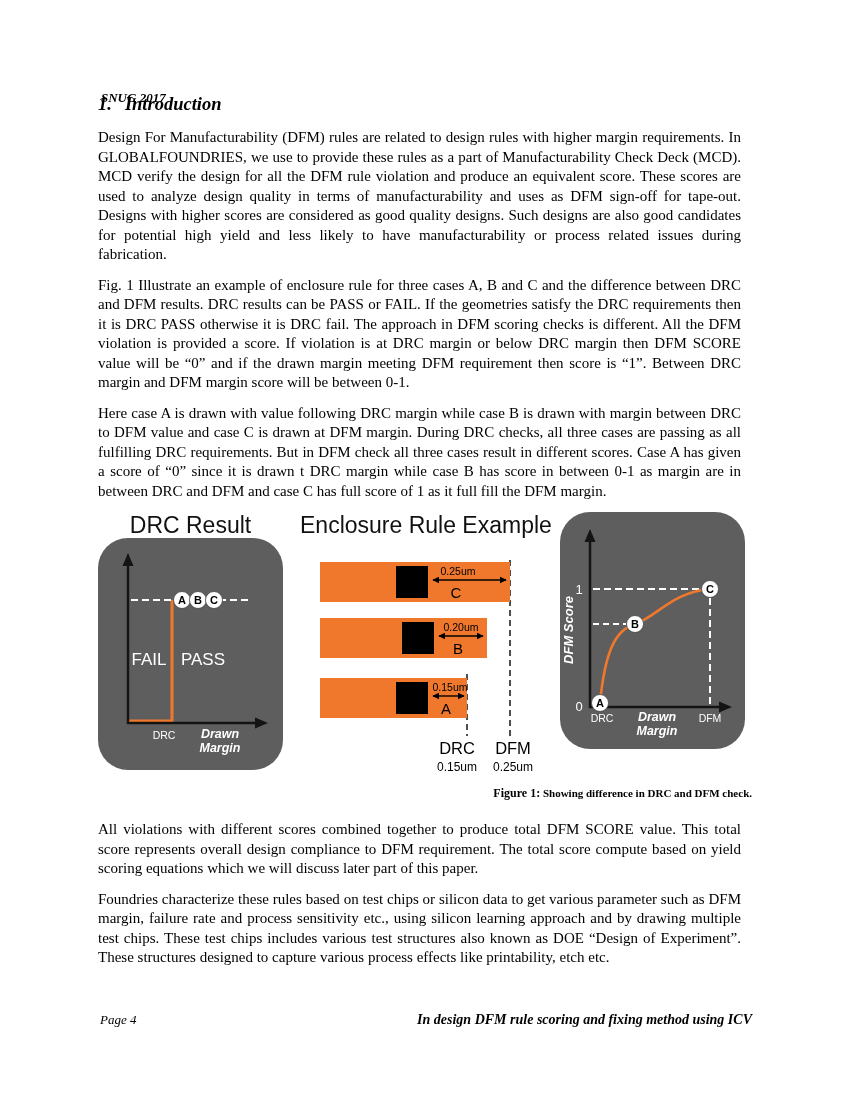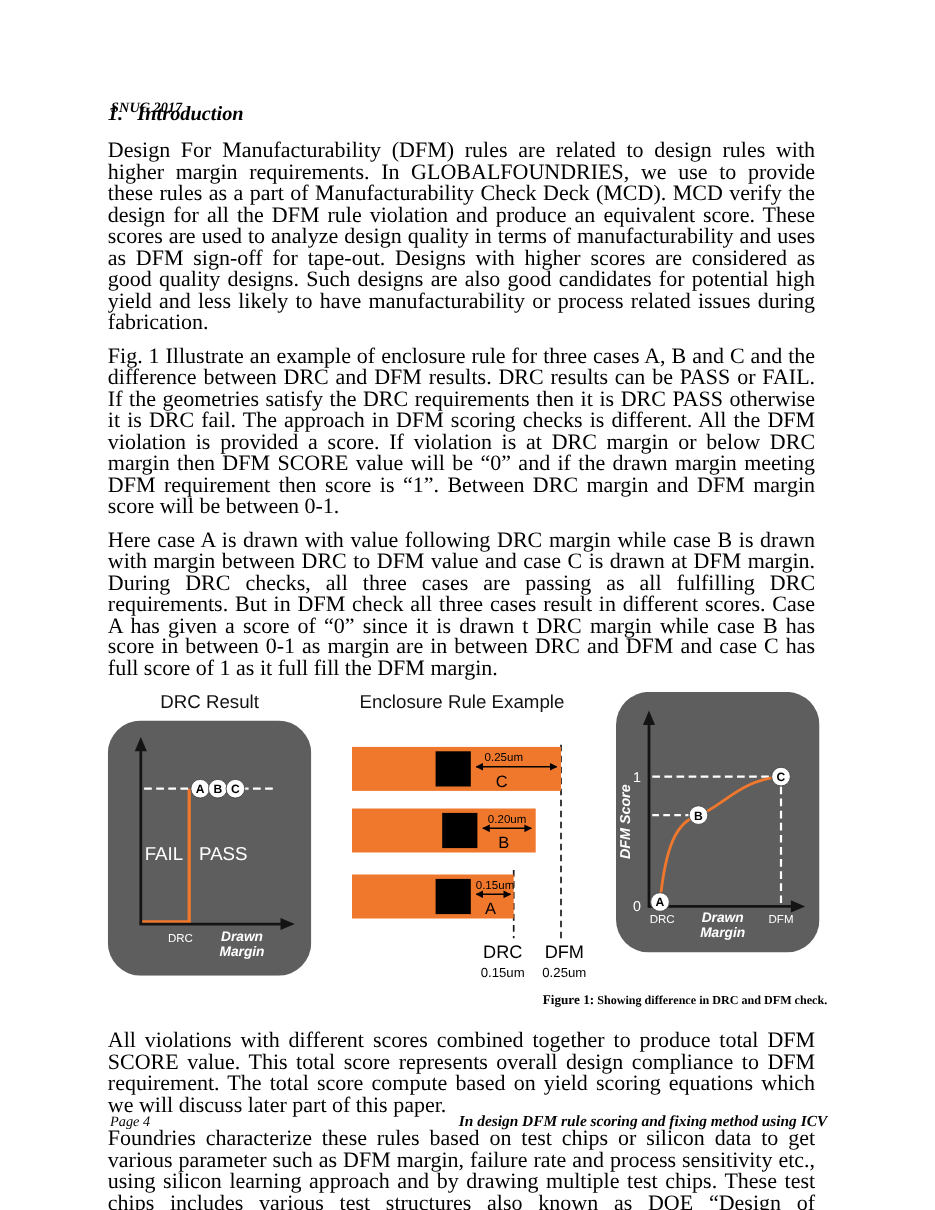--- a/index.html
+++ b/index.html
@@ -27,35 +27,35 @@
     width: 654px;
   }
   .section-heading {
     font-size: 18.5px;
     font-weight: bold;
     margin: 0 0 13px 0;
     font-style: italic;
   }
   .section-heading .num { margin-right: 13px; }
   .content p {
-    font-size: 20px;
+    font-size: 15px;
     line-height: 19.5px;
     text-align: justify;
     margin: 0 11px 11px 0;
   }
   
   .figure {
     position: relative;
     height: 296px;
     margin: 8px 0 12px 0;
   }
   .panel { position: absolute; top: 0; }
   .panel-title {
     font-family: "Liberation Sans", sans-serif;
-    font-size: 17px;
+    font-size: 23px;
     color: #111;
     text-align: center;
     height: 24px;
     margin-bottom: 2px;
     white-space: nowrap;
   }
   .panel-left  { left: 0;   width: 185px; }
   .panel-mid   { left: 202px; width: 240px; }
   .panel-right { left: 462px; width: 185px; }
   svg text { font-family: "Liberation Sans", sans-serif; }

